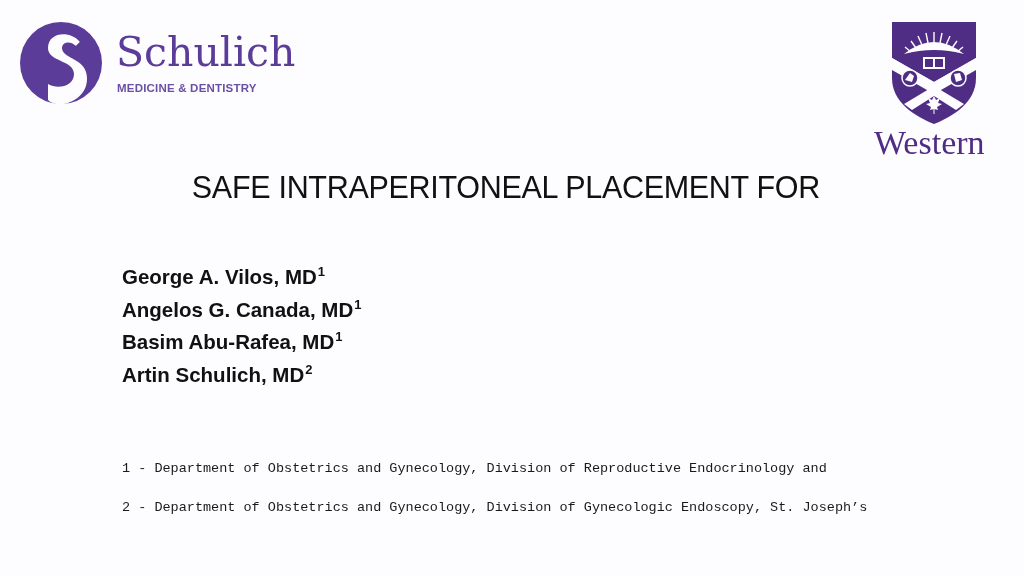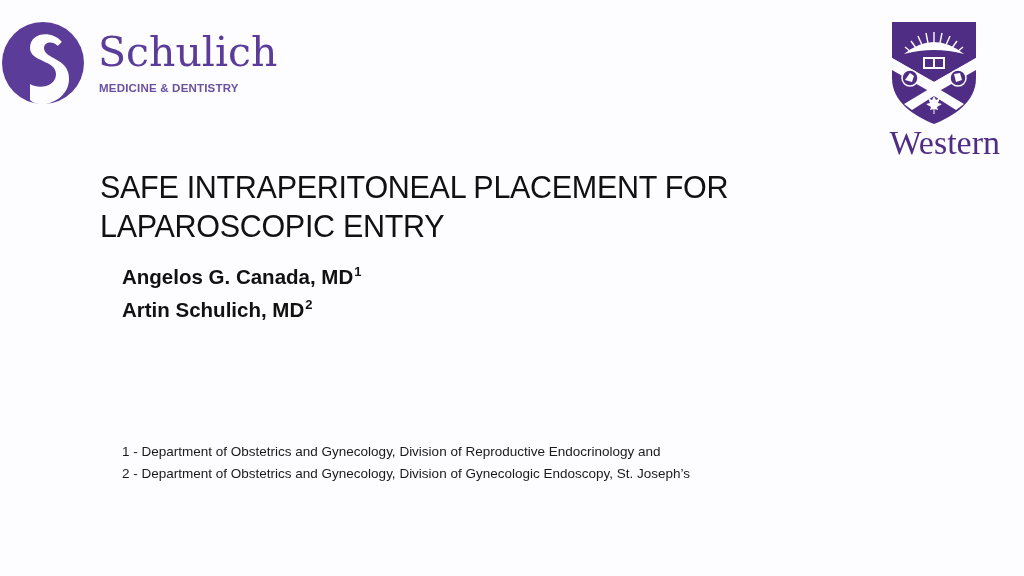--- a/index.html
+++ b/index.html
@@ -17,21 +17,21 @@
     }
     .slide {
       position: absolute;
       left: 0; top: 0;
       width: 1024px; height: 576px;
       background: #fdfcfe;
     }
     
     .schulich-logo {
       position: absolute;
-      left: 0;
+      left: 18px;
       top: 20px;
       width: 270px;
       height: 85px;
     }
     .schulich-mark {
       position: absolute;
       left: 0;
       top: 0;
       width: 86px;
       height: 86px;
@@ -68,37 +68,37 @@
     }
     .western-shield {
       position: absolute;
       left: 24px;
       top: 2px;
       width: 88px;
       height: 106px;
     }
     .western-name {
       position: absolute;
-      left: 0;
+      left: 8px;
       top: 108px;
       width: 134px;
-      text-align: right;
+      text-align: left;
       font-family: "Liberation Serif", serif;
       font-size: 34px;
       color: #4f2d85;
       line-height: 1;
       white-space: nowrap;
     }
     
     .title {
       position: absolute;
       left: 100px;
       top: 168px;
       width: 720px;
-      text-align: left;
+      text-align: right;
       font-family: "Liberation Sans", sans-serif;
       font-size: 30.5px;
       line-height: 39px;
       color: #111;
       font-weight: normal;
       letter-spacing: -0.3px;
     }
     .title div { white-space: nowrap; }
     
     .authors {
@@ -122,25 +122,26 @@
       margin-left: 1px;
     }
     
     .affiliations {
       position: absolute;
       left: 122px;
       top: 441px;
       width: 700px;
     }
     .affil-line {
-      font-family: Liberation Sans, sans-serif;
+      font-family: Liberation Mono, monospace;
       font-size: 13.5px;
       line-height: 21.5px;
       color: #1a1a1a;
       white-space: nowrap;
+      margin-top: 17px;
     }
   </style>
 </head>
 <body>
 
 <div class="slide">
 
   <div class="schulich-logo">
     <svg class="schulich-mark" viewBox="0 0 86 86" xmlns="http://www.w3.org/2000/svg">
       <circle cx="43" cy="43" r="41" fill="#5b3d99"></circle>
@@ -187,25 +188,26 @@
       <path d="M64 54 L70 53 L72 60 L66 62 Z" fill="#fdfcfe"></path>
 
       <path d="M44 76 L46 80 L50 78 L48 83 L52 84 L47 87 L48 90 L44 89 L40 90 L41 87 L36 84 L40 83 L38 78 L42 80 Z" fill="#fdfcfe"></path>
       <line x1="44" y1="89" x2="44" y2="94" stroke="#fdfcfe" stroke-width="1"></line>
     </svg>
     <div class="western-name">Western</div>
   </div>
 
   <div class="title">
     <div>SAFE INTRAPERITONEAL PLACEMENT FOR</div>
-    <div>LAPAROSCOPIC ENTRY</div>
   </div>
 
   <div class="authors">
+    <div class="author"><span>George A. Vilos, MD</span><sup>1</sup></div>
     <div class="author"><span>Angelos G. Canada, MD</span><sup>1</sup></div>
+    <div class="author"><span>Basim Abu-Rafea, MD</span><sup>1</sup></div>
     <div class="author"><span>Artin Schulich, MD</span><sup>2</sup></div>
   </div>
 
   <div class="affiliations">
     <div class="affil-line">1 - Department of Obstetrics and Gynecology, Division of Reproductive Endocrinology and</div>
     <div class="affil-line">2 - Department of Obstetrics and Gynecology, Division of Gynecologic Endoscopy, St. Joseph’s</div>
   </div>
 
 </div>
 

